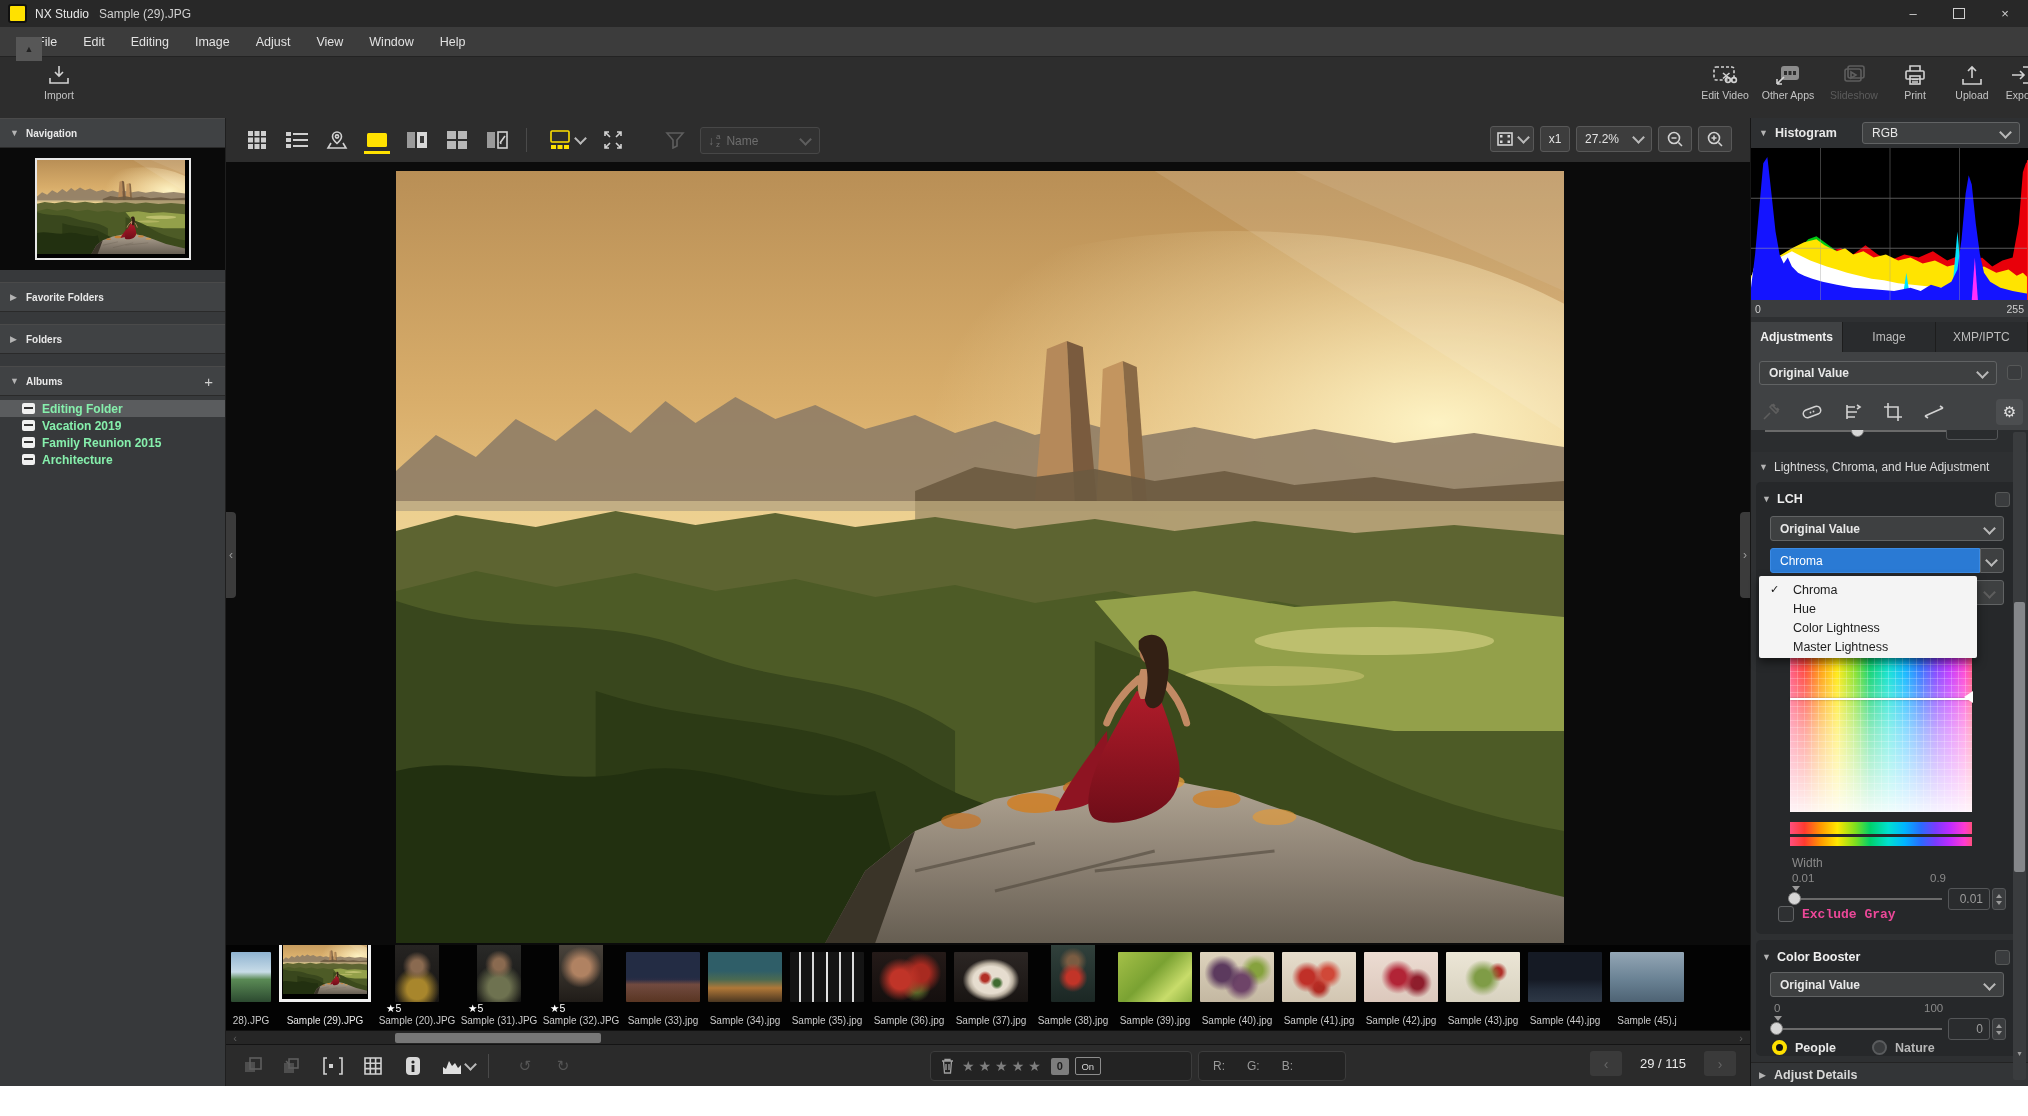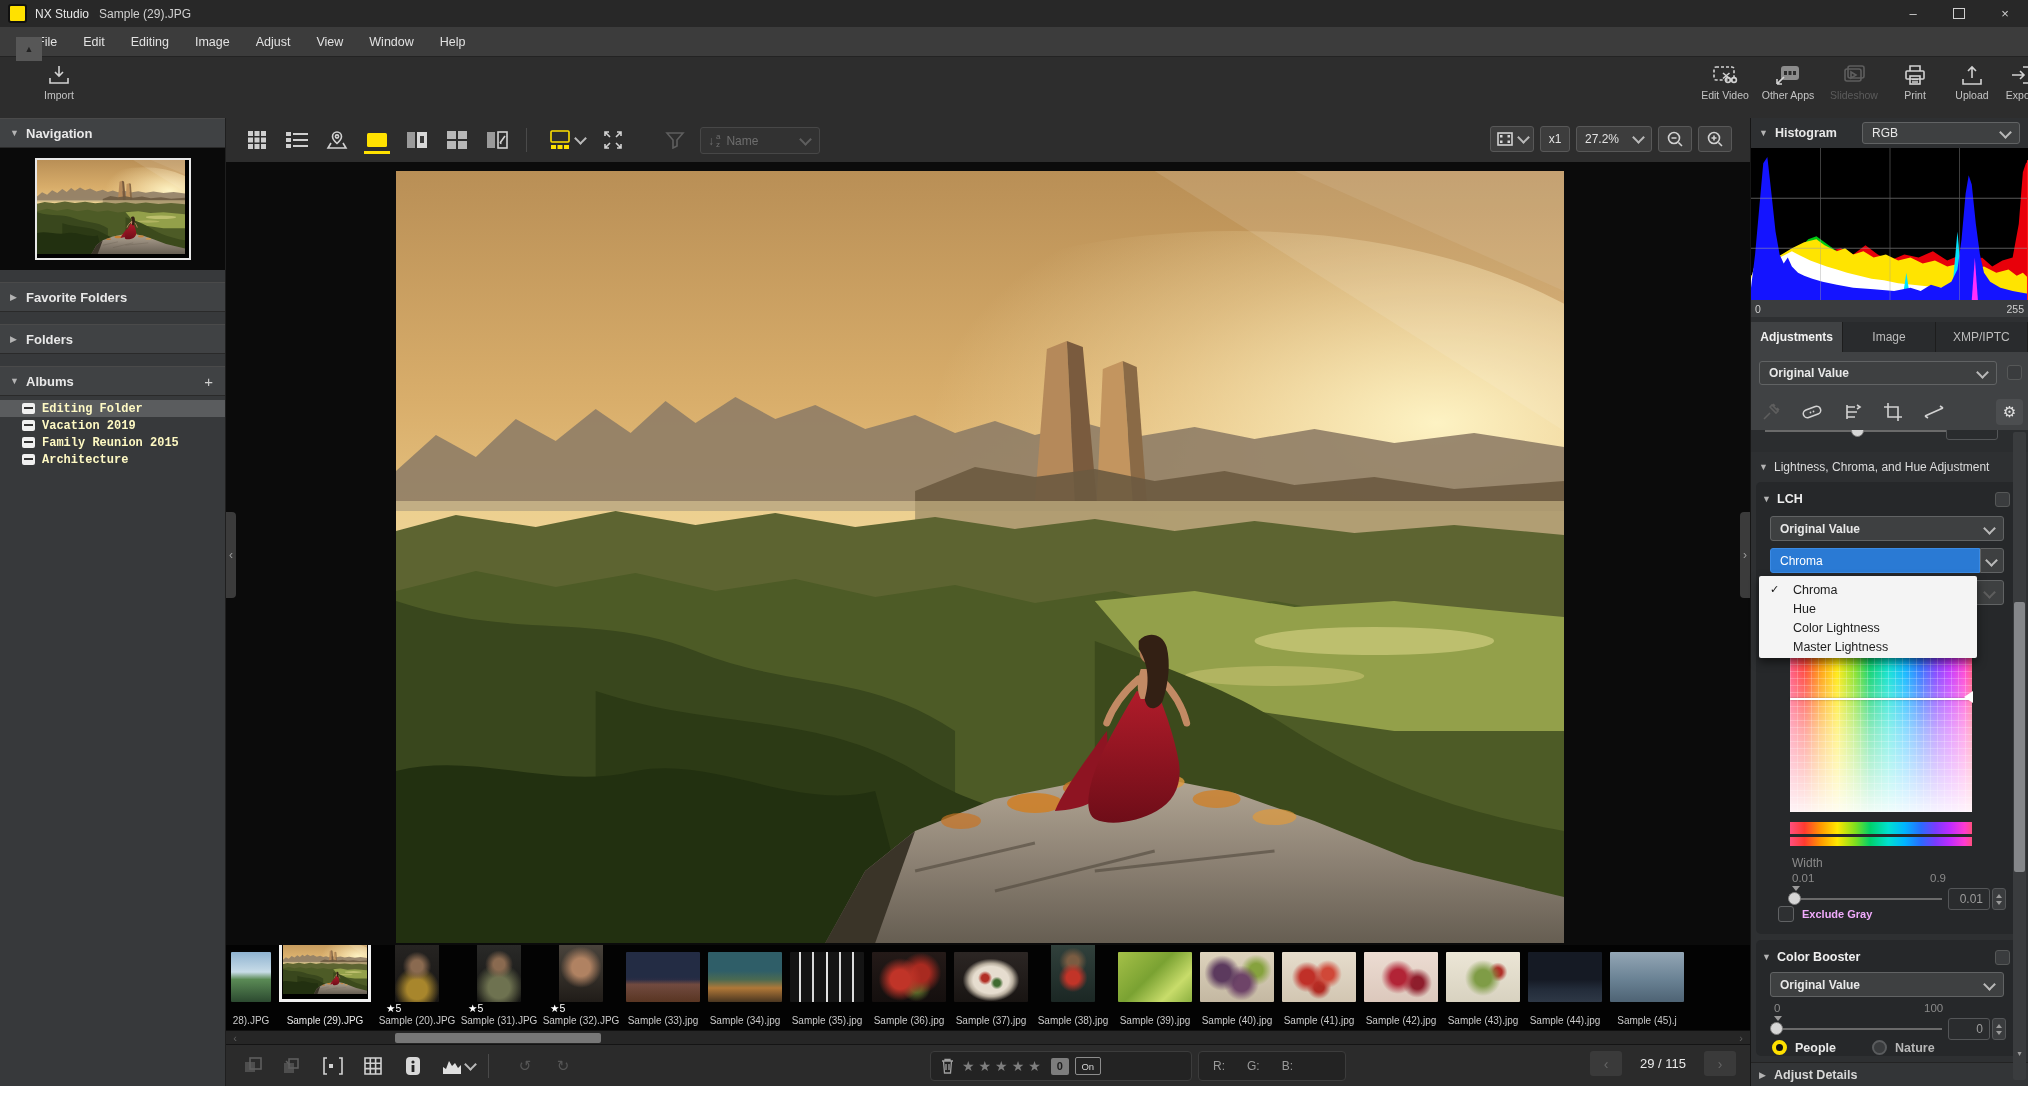--- a/index.html
+++ b/index.html
@@ -20,32 +20,32 @@
   .toolbar{position:absolute;left:0;top:57px;width:100%;height:61px;background:#2d2d2d;border-bottom:1px solid #1c1c1c;}
   .tool{position:absolute;top:7px;display:flex;flex-direction:column;align-items:center;width:62px;}
   .tool .lbl{font-size:10.5px;color:#c4c4c4;margin-top:3px;white-space:nowrap;}
   .tool.dim .lbl{color:#5c5c5c;}
   .tool svg{display:block;}
   .collapse-btn{position:absolute;left:16px;top:37px;width:26px;height:24px;background:#575757;display:flex;align-items:center;justify-content:center;color:#222;font-size:9px;}
   
   .sidebar{position:absolute;left:0;top:118px;width:226px;height:968px;background:#37393b;border-right:1px solid #1f1f1f;box-sizing:border-box;}
   .side-head{height:28px;background:#404244;border-bottom:1px solid #2a2a2a;border-top:1px solid #4a4a4a;display:flex;align-items:center;padding-left:10px;}
   .side-head .tri{color:#b4b4b4;font-size:9px;width:16px;}
-  .side-head .txt{color:#e8e8e8;font-size:13px;font-weight:bold;}
+  .side-head .txt{color:#e8e8e8;font-size:10px;font-weight:bold;}
   .side-head .plus{margin-left:auto;margin-right:12px;color:#cfcfcf;font-size:15px;}
   .navbox{height:122px;background:#0a0a0a;margin:0;display:flex;align-items:center;justify-content:center;}
   .navthumb{border:2px solid #e8e8e8;width:152px;height:98px;background:#000;}
   .navthumb svg{display:block;}
   .spacer12{height:12px;}
   .album-list{padding:4px 0 0 0;}
   .album-row{height:17px;display:flex;align-items:center;padding-left:22px;}
   .album-row.sel{background:#5a5c5e;}
   .album-ico{width:13px;height:11px;background:#f0f0f0;border-radius:2px;margin-right:7px;position:relative;}
   .album-ico::after{content:"";position:absolute;left:2px;top:4px;right:2px;height:2px;background:#333;}
-  .album-row .txt{color:#fef9c3;font-size:12px;font-weight:bold;white-space:nowrap;font-family:Liberation Mono, monospace;}
+  .album-row .txt{color:#86efac;font-size:12px;font-weight:bold;white-space:nowrap;}
   
   .center{position:absolute;left:226px;top:118px;width:1524px;height:968px;background:#0b0b0b;}
   .vtoolbar{position:absolute;left:0;top:0;width:100%;height:44px;background:#2d2d2d;border-bottom:1px solid #000;}
   .vt-ico{position:absolute;top:7px;width:30px;height:30px;display:flex;align-items:center;justify-content:center;}
   .vt-sep{position:absolute;top:10px;width:1px;height:24px;background:#4a4a4a;}
   .chev{width:7px;height:7px;border-right:2px solid #b9b9b9;border-bottom:2px solid #b9b9b9;transform:rotate(45deg);margin-top:-3px;}
   .chev.dim{border-color:#5e5e5e;}
   .yellow-underline{position:absolute;left:0;bottom:1px;width:26px;height:3px;background:#ffe100;}
   .sortbox{position:absolute;left:474px;top:9px;width:118px;height:25px;background:#323232;border:1px solid #474747;border-radius:3px;display:flex;align-items:center;color:#6e6e6e;}
   .sortbox .arr{font-size:12px;margin:0 2px 0 7px;}
@@ -127,21 +127,21 @@
   .dimlbl{position:absolute;color:#8a8a8a;font-size:11.5px;}
   .slider-track{position:absolute;height:2px;background:#6a6a6a;}
   .slider-knob{position:absolute;width:13px;height:13px;border-radius:50%;background:#d6d6d6;border:1px solid #808080;box-sizing:border-box;}
   .slider-tick{position:absolute;width:0;height:0;border-left:4px solid transparent;border-right:4px solid transparent;border-top:5px solid #9a9a9a;}
   .valbox{position:absolute;height:22px;background:#2a2c2e;border:1px solid #545658;border-radius:3px;color:#9c9c9c;font-size:12px;display:flex;align-items:center;justify-content:flex-end;padding-right:6px;box-sizing:border-box;}
   .spinbox{position:absolute;width:14px;height:22px;background:#3a3c3e;border:1px solid #545658;border-radius:3px;box-sizing:border-box;display:flex;flex-direction:column;align-items:center;justify-content:center;gap:3px;}
   .sp-up{width:0;height:0;border-left:3px solid transparent;border-right:3px solid transparent;border-bottom:4px solid #9a9a9a;}
   .sp-dn{width:0;height:0;border-left:3px solid transparent;border-right:3px solid transparent;border-top:4px solid #9a9a9a;}
   .cb-row{position:absolute;display:flex;align-items:center;}
   .cb-box{width:16px;height:16px;background:#2e3032;border:1px solid #606264;border-radius:3px;box-sizing:border-box;margin-right:8px;}
-  .cb-lbl{color:#f0abfc;font-size:11px;font-weight:bold;}
+  .cb-lbl{color:#ec4899;font-size:13px;font-weight:bold;font-family:Liberation Mono, monospace;}
   .radio{width:15px;height:15px;border-radius:50%;box-sizing:border-box;}
   .radio.on{border:4px solid #ffe000;background:#111;}
   .radio.off{background:#3a3c3e;border:2px solid #5a5c5e;}
   .rad-lbl{color:#e8e8e8;font-size:12.5px;font-weight:bold;margin-left:8px;}
   .details-row{position:absolute;left:0;top:944px;width:100%;height:24px;background:#333537;border-top:1px solid #232323;display:flex;align-items:center;padding-left:8px;box-sizing:border-box;}
   .rp-scroll{position:absolute;right:2px;top:314px;width:13px;height:648px;background:#3a3c3e;border-radius:2px;}
   .rp-thumb{position:absolute;left:1px;top:170px;width:11px;height:270px;background:#85878a;border-radius:2px;}
   .rp-arrow{position:absolute;right:3px;width:11px;height:11px;color:#9a9a9a;font-size:9px;display:flex;align-items:center;justify-content:center;}
   .icon-stroke{stroke:#d2d2d2;fill:none;stroke-width:1.6;}
   .icon-dim{stroke:#5e5e5e;fill:none;stroke-width:1.6;}

